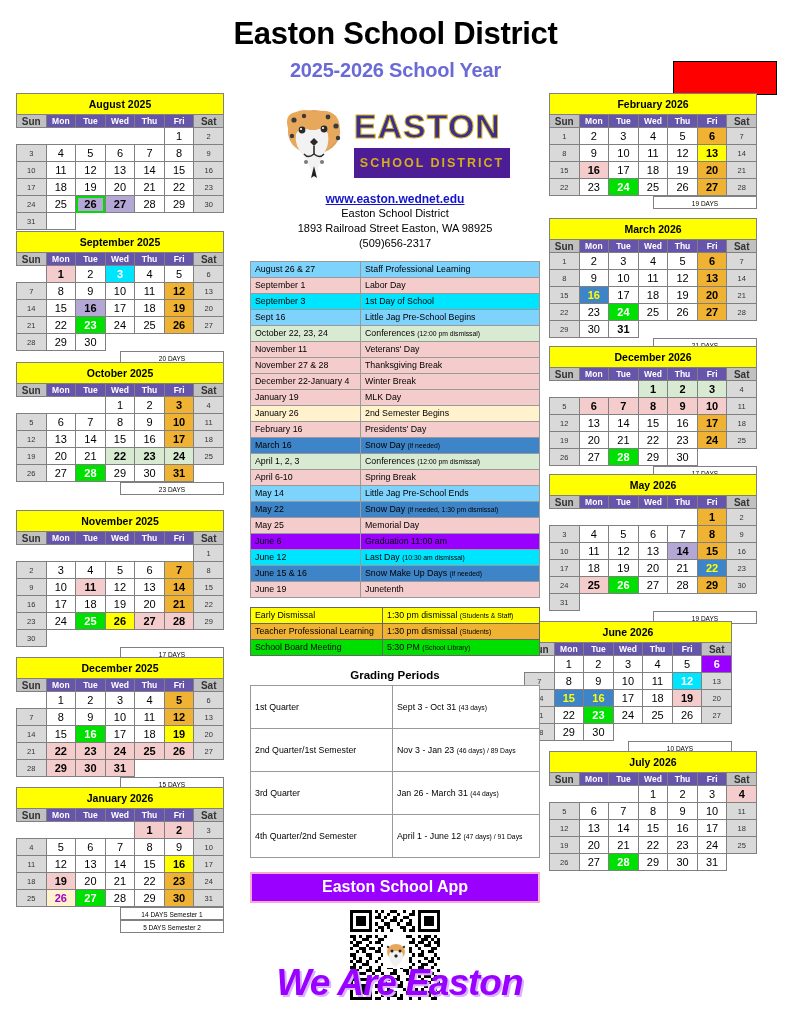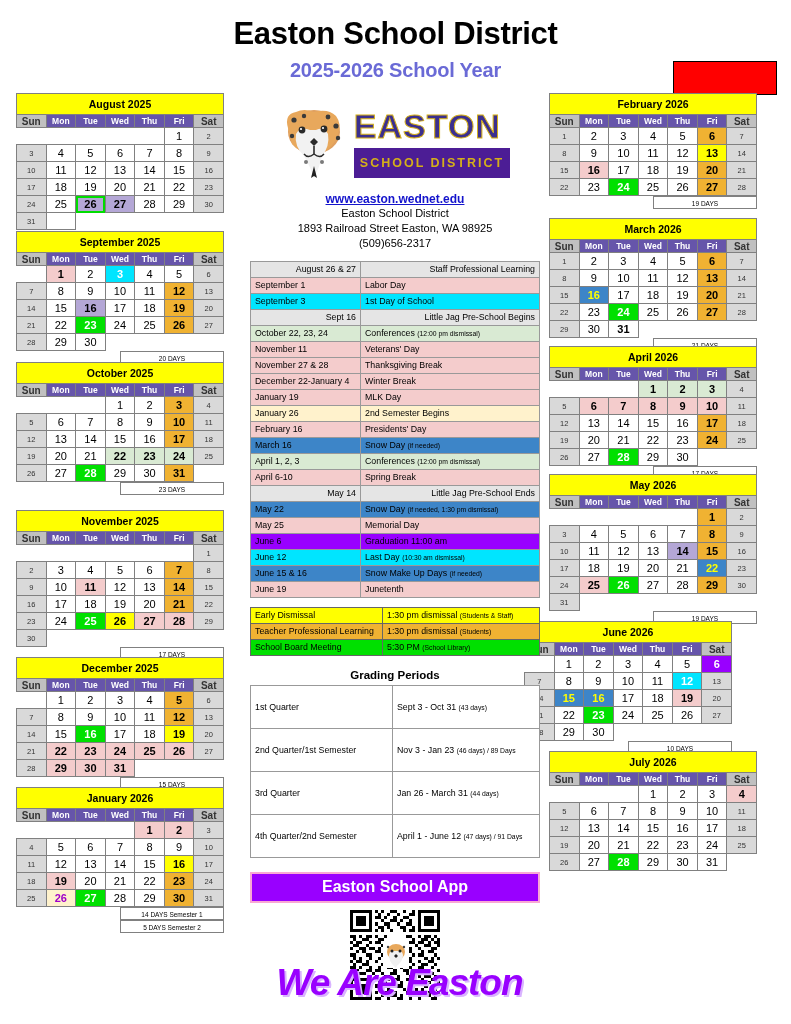--- a/index.html
+++ b/index.html
@@ -91,21 +91,21 @@
   .url { text-align:center; font-size:12px; font-weight:bold; color:#1414cc;
          text-decoration:underline; margin-top:4px; }
   .addr { text-align:center; font-size:11px; color:#000; line-height:1.35; }
 
   
   .events { width:290px; border-collapse:collapse; margin-top:10px; table-layout:fixed; }
   .events td { border:1px solid #999; height:16px; font-size:8.8px; padding:0 4px; color:#000; }
   .events td.d { width:110px; }
   .events .sub { font-size:6.8px; }
 
-  .ev-lav    { background:#e5e5e5;text-align:right; }
+  .ev-lav    { background:#7dd3fc; }
   .ev-pink   { background:#f4cccc; }
   .ev-cyan   { background:#00e5ff; color:#ffffff; }
   .ev-ltgreen{ background:#d9ead3; }
   .ev-cream  { background:#fff2cc; color:#c22aa0; }
   .ev-blue   { background:#3d85c8; color:#ffff00; }
   .ev-purple { background:#9900ff; color:#ffffff; }
 
   .legend { width:290px; border-collapse:collapse; margin-top:9px; table-layout:fixed; }
   .legend td { border:1px solid #666; height:16px; font-size:8.8px; padding:0 4px; color:#000; }
   .legend td.d { width:132px; }
@@ -714,21 +714,21 @@
         <div class="dc-wrap">
           <div>
             <div class="daycount dc-box">21 DAYS</div>
           </div>
         </div>
       </div>
       <div class="cal" style="left: 549px; top: 346px;">
         <table>
           <thead>
             <tr>
-              <th class="mtitle" colspan="7">April 2026</th>
+              <th class="mtitle" colspan="7">December 2026</th>
             </tr>
             <tr>
               <th class="dow wk">Sun</th>
               <th class="dow">Mon</th>
               <th class="dow">Tue</th>
               <th class="dow">Wed</th>
               <th class="dow">Thu</th>
               <th class="dow">Fri</th>
               <th class="dow wk">Sat</th>
             </tr>

